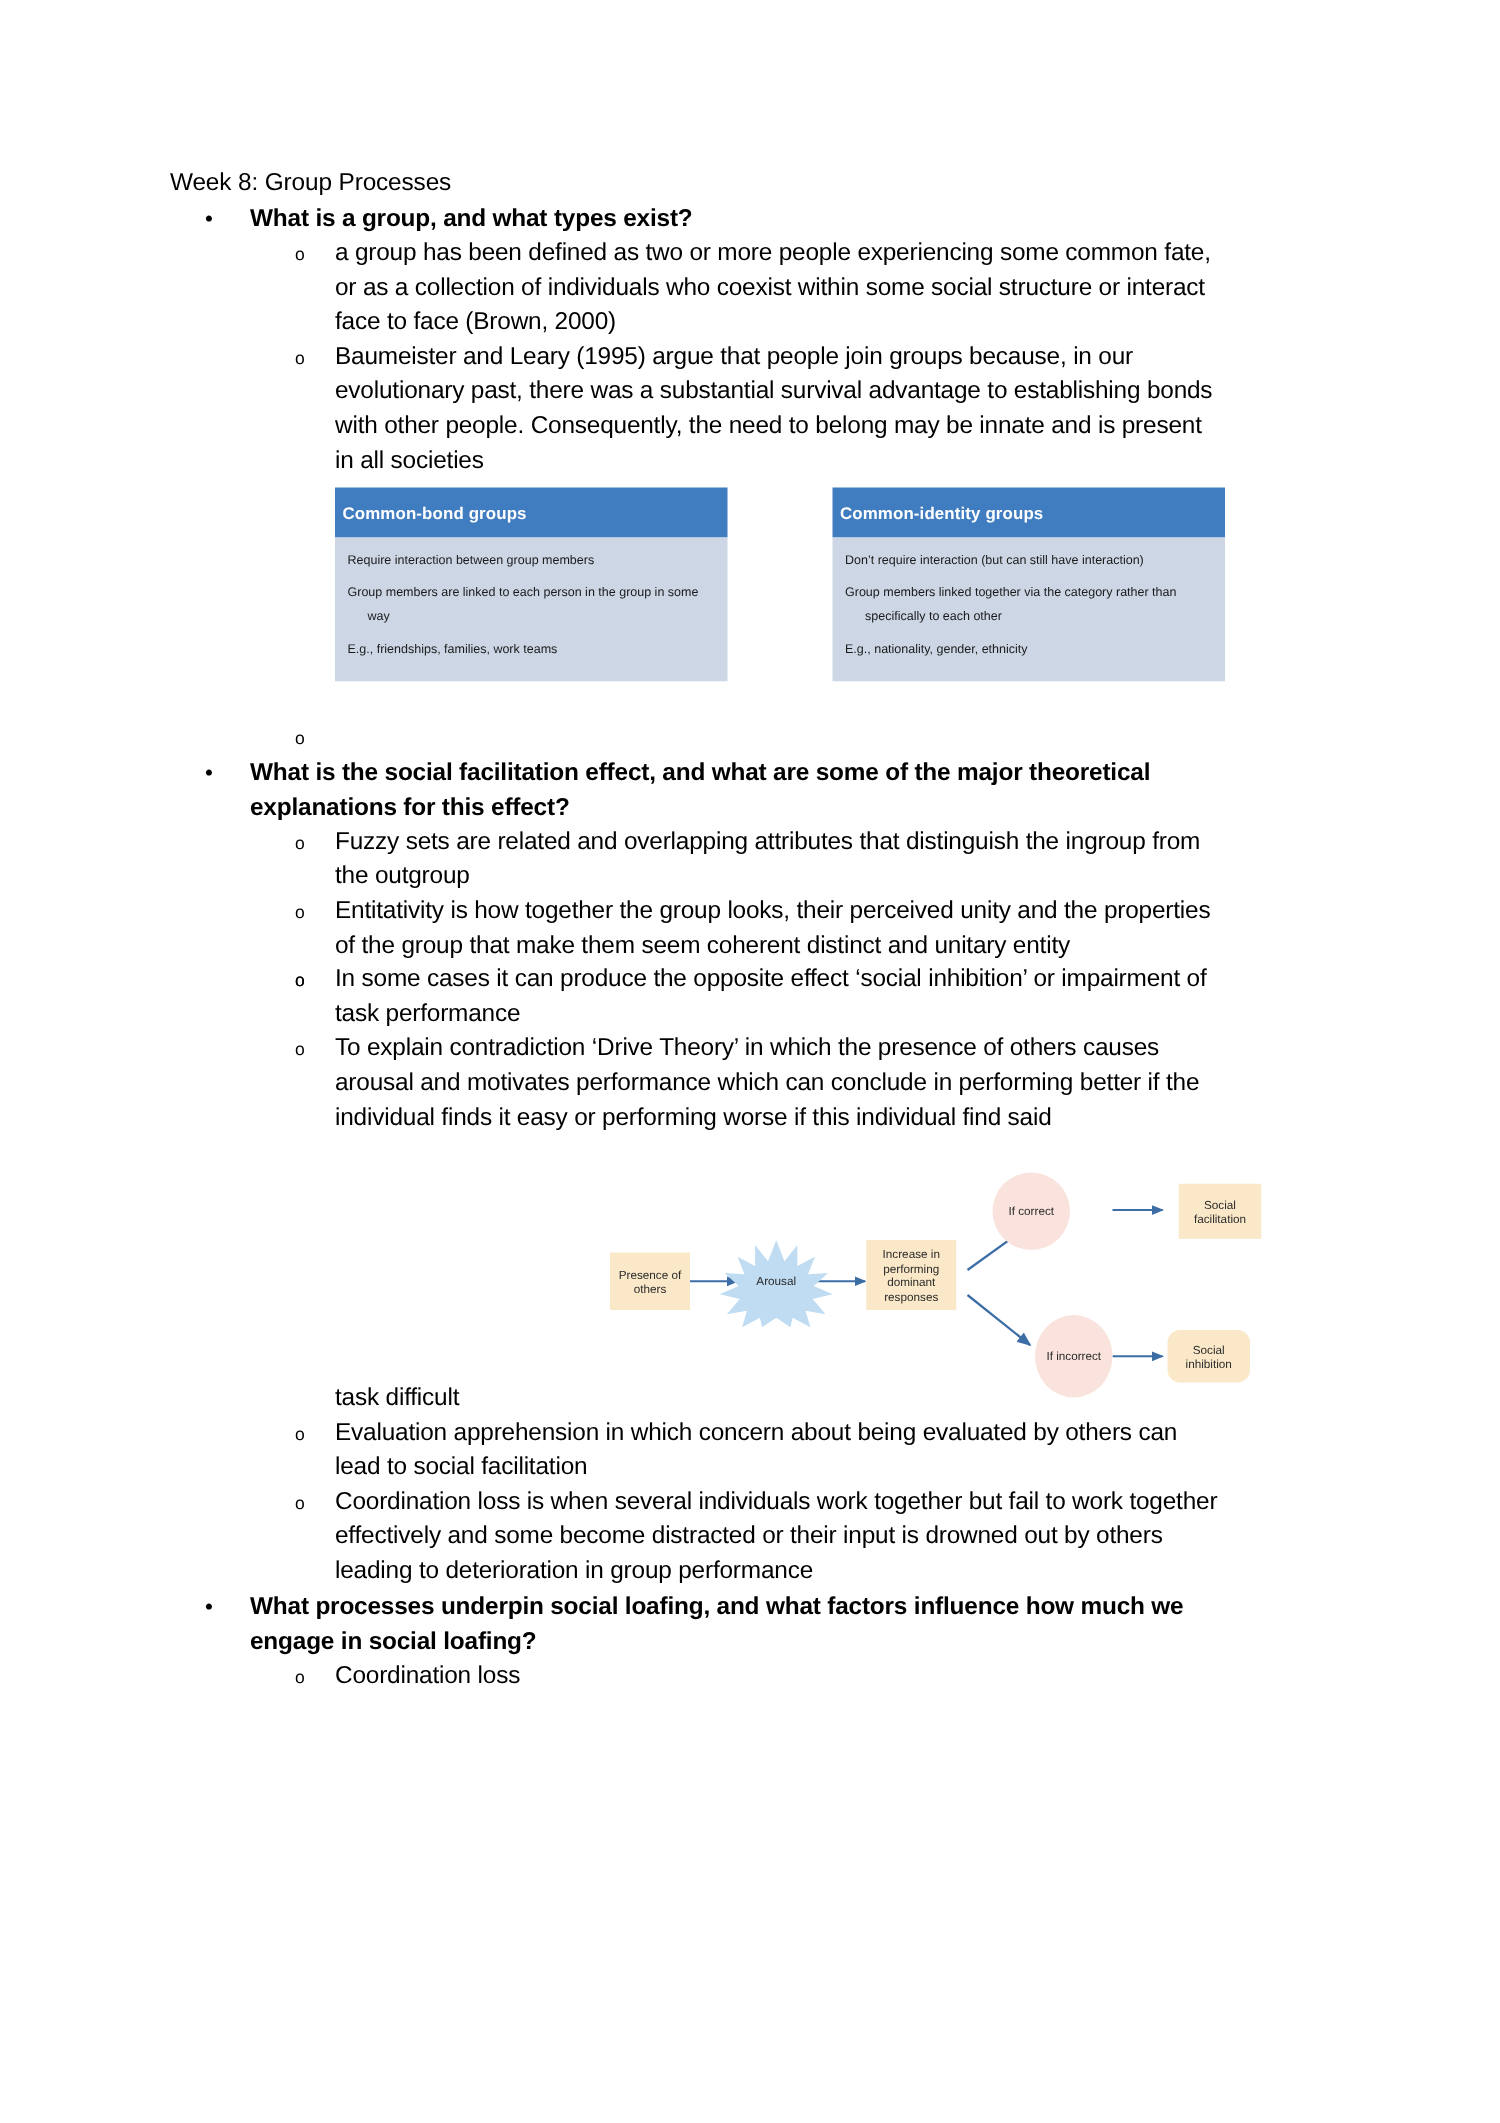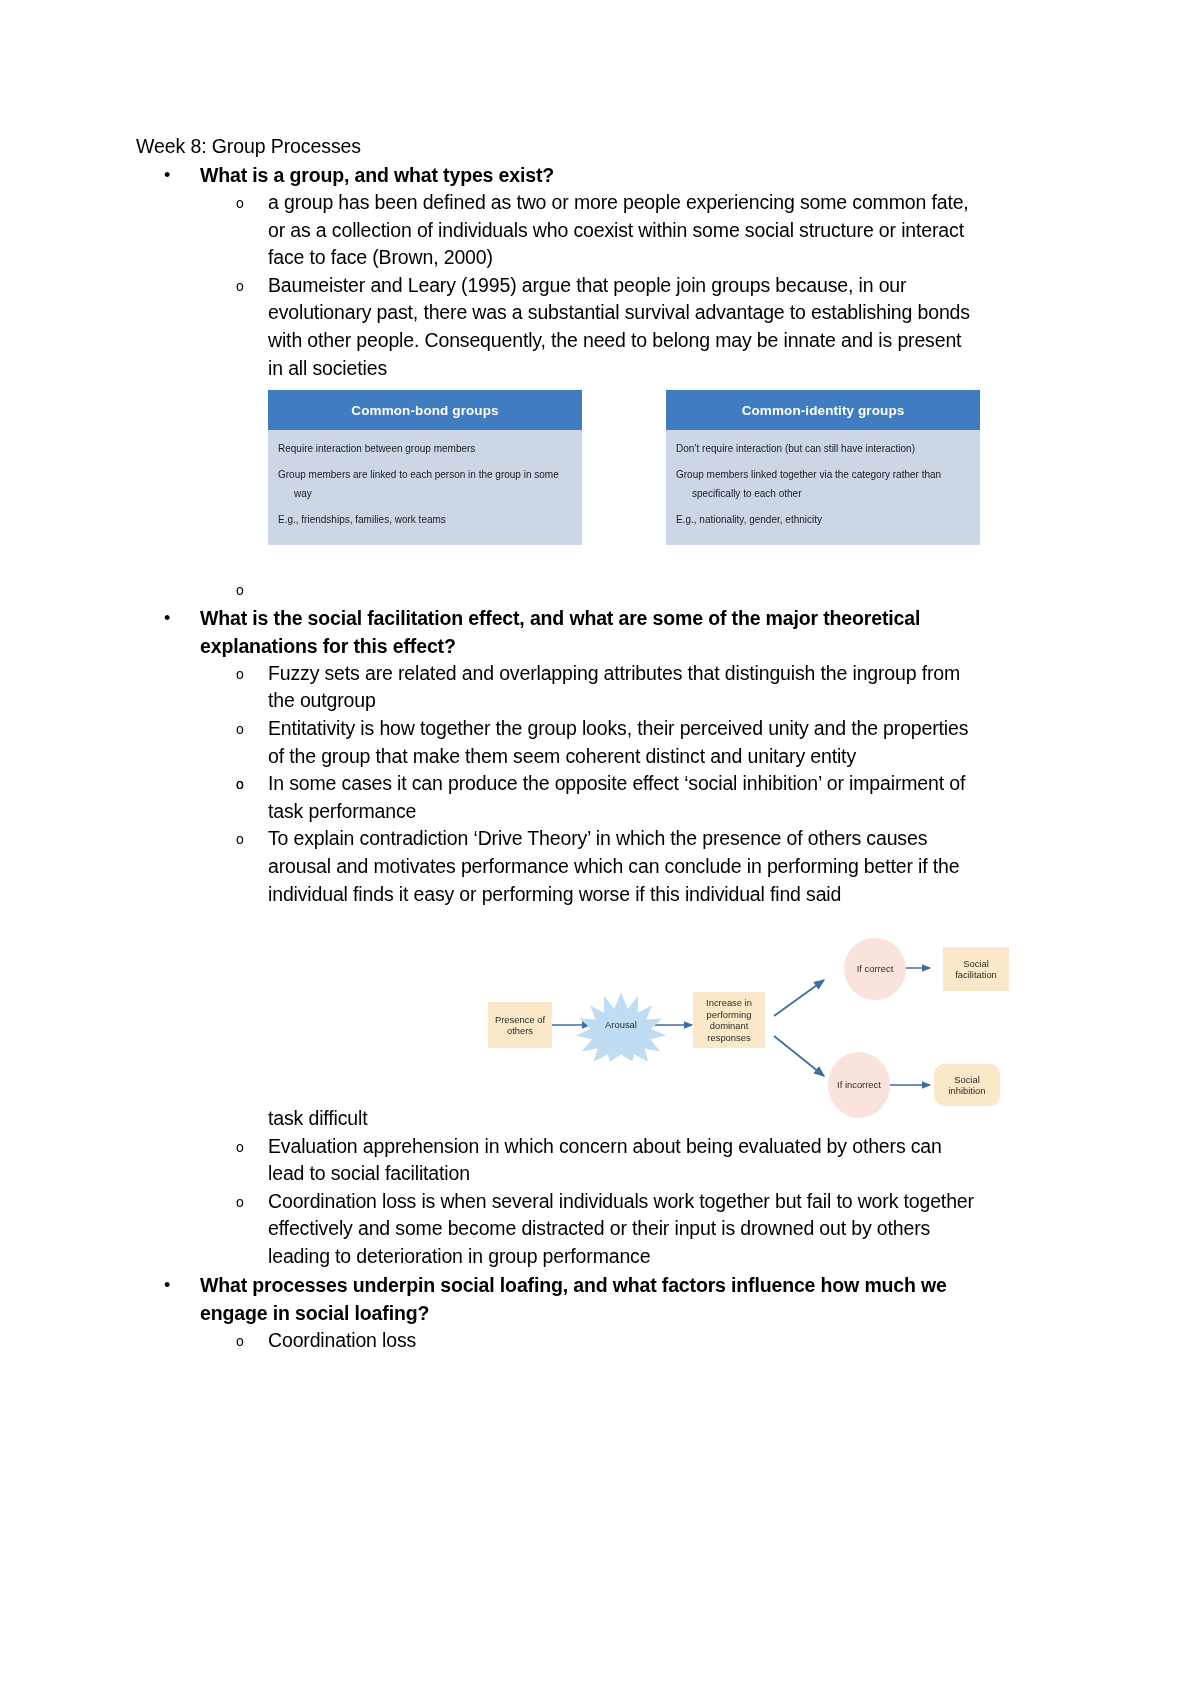--- a/index.html
+++ b/index.html
@@ -99,21 +99,21 @@
     box-sizing: border-box;
     font-family: "Liberation Sans", sans-serif;
   }
   .ttable.left  { left: 0;    width: 314px; }
   .ttable.right { left: 358px; width: 314px; margin-left: 40px; }
   .ttable .thead {
     background: #3f7cc0;
     color: #ffffff;
     font-weight: bold;
     font-size: 13.5px;
-    text-align: center;
+    text-align: left;
     padding: 13px 6px 12px 6px;
     letter-spacing: 0.1px;
   }
   .ttable .tbody {
     background: #ccd6e5;
     padding: 9px 10px 10px 10px;
     min-height: 114px;
     box-sizing: border-box;
   }
   .ttable .tbody .row {
@@ -277,21 +277,21 @@
           </div>
 
           <div class="dg-box" style="left:389px;top:84px;width:64px;height:22px;background:transparent;">
             <span>Arousal</span>
           </div>
 
           <div class="dg-box" style="left:493px;top:62px;width:72px;height:56px;">
             <span>Increase in performing dominant responses</span>
           </div>
 
-          <div class="dg-ellipse" style="left:644px;top:8px;width:62px;height:62px;">
+          <div class="dg-ellipse" style="left:594px;top:8px;width:62px;height:62px;">
             <span>If correct</span>
           </div>
 
           <div class="dg-ellipse" style="left:628px;top:122px;width:62px;height:66px;">
             <span>If incorrect</span>
           </div>
 
           <div class="dg-box" style="left:743px;top:17px;width:66px;height:44px;">
             <span>Social facilitation</span>
           </div>

